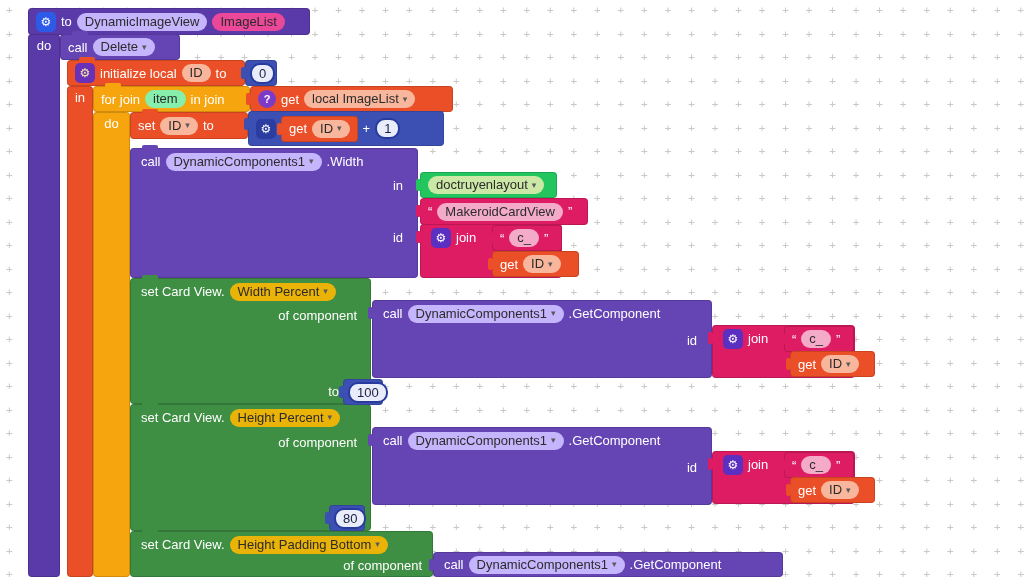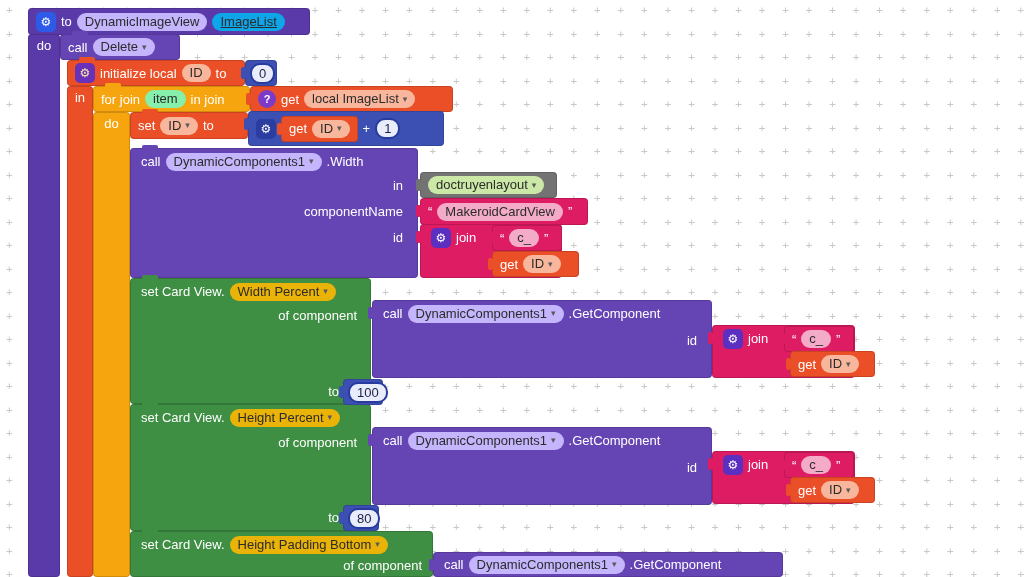--- a/index.html
+++ b/index.html
@@ -19,22 +19,22 @@
   .arr{font-size:9px;color:#5a5a5a;line-height:1;}
   .badge{min-width:20px;width:20px;height:20px;border-radius:5px;display:inline-flex;align-items:center;
         justify-content:center;font-size:12px;color:#fff;flex:none;}
   .qbadge{width:18px;height:18px;min-width:18px;border-radius:50%;background:#7b3bc8;color:#fff;
         display:inline-flex;align-items:center;justify-content:center;font-size:11px;font-weight:bold;flex:none;}
   .numf{background:#e9ecfb;border:2px solid #273a9e;border-radius:10px;color:#1b2040;
         padding:0 7px;line-height:17px;}
   .quote{font-size:13px;color:#fff;}
   .c-proc{background:#5a3aa8;} .c-call{background:#6544b4;} .c-var{background:#ea4f27;}
   .c-loop{background:#f6a50f;} .c-math{background:#3c50b4;} .c-green{background:#3e8e43;}
-  .c-lgreen{background:#737373;} .c-pink{background:#dd1c64;}
-  .p-purple{background:#c4b5fd;} .p-param{background:#0ea5e9;text-decoration:underline;} .p-var{background:#f8b69c;}
+  .c-lgreen{background:#22c55e;} .c-pink{background:#dd1c64;}
+  .p-purple{background:#c4b5fd;} .p-param{background:#ec4899;} .p-var{background:#f8b69c;}
   .p-loop{background:#86efac;} .p-green{background:#eab308;} .p-lgreen{background:#cbe8a6;}
   .p-pink{background:#f4abc8;}
   .b-blue{background:#2d5be8;} .b-init{background:#6930b8;color:#f6e9a8;}
   .b-math{background:#2b3da0;} .b-join{background:#5b2fc0;}
   .stmt::before{content:"";position:absolute;top:-3px;left:12px;width:16px;height:5px;
         background:inherit;border-radius:2px;}
   .val::before{content:"";position:absolute;left:-4px;top:7px;width:5px;height:12px;
         background:inherit;border-radius:2px;}
   .z2{z-index:2;} .z4{z-index:4;}
 </style>
@@ -151,21 +151,20 @@
   <div class="rect stmt c-call z2" style="left:130px;top:148px;width:288px;height:130px"></div>
   <div class="hrow" style="left:130px;top:148px;width:288px">
     <span>call</span>
     <span class="pill p-purple">
       <span>DynamicComponents1</span>
       <span class="arr">▾</span>
     </span>
     <span>.Width</span>
   </div>
   <div class="lbl" style="left:130px;top:178px;width:278px">in</div>
-  <div class="lbl" style="left:130px;top:204px;width:278px">componentName</div>
   <div class="lbl" style="left:130px;top:230px;width:278px">id</div>
 
   <div class="block val c-lgreen z4" style="left:420px;top:172px;width:137px;height:26px">
     <span class="pill p-lgreen">
       <span>doctruyenlayout</span>
       <span class="arr">▾</span>
     </span>
   </div>
 
   <div class="block val c-pink z4" style="left:420px;top:198px;width:168px;height:27px">
@@ -275,21 +274,21 @@
     </span>
     <span class="quote">”</span>
   </div>
   <div class="block val c-var z4" style="left:790px;top:477px;width:85px;height:26px">
     <span>get</span>
     <span class="pill p-var">
       <span>ID</span>
       <span class="arr">▾</span>
     </span>
   </div>
-  <div class="block val c-math z4" style="left:343px;top:505px;width:36px;height:26px;padding:0 5px">
+  <div class="block val c-math z4" style="left:329px;top:505px;width:36px;height:26px;padding:0 5px">
     <span class="numf">80</span>
   </div>
 
   <div class="rect stmt c-green z2" style="left:130px;top:531px;width:303px;height:46px"></div>
   <div class="hrow" style="left:130px;top:531px;width:303px">
     <span>set Card View.</span>
     <span class="pill p-green">
       <span>Height Padding Bottom</span>
       <span class="arr">▾</span>
     </span>

